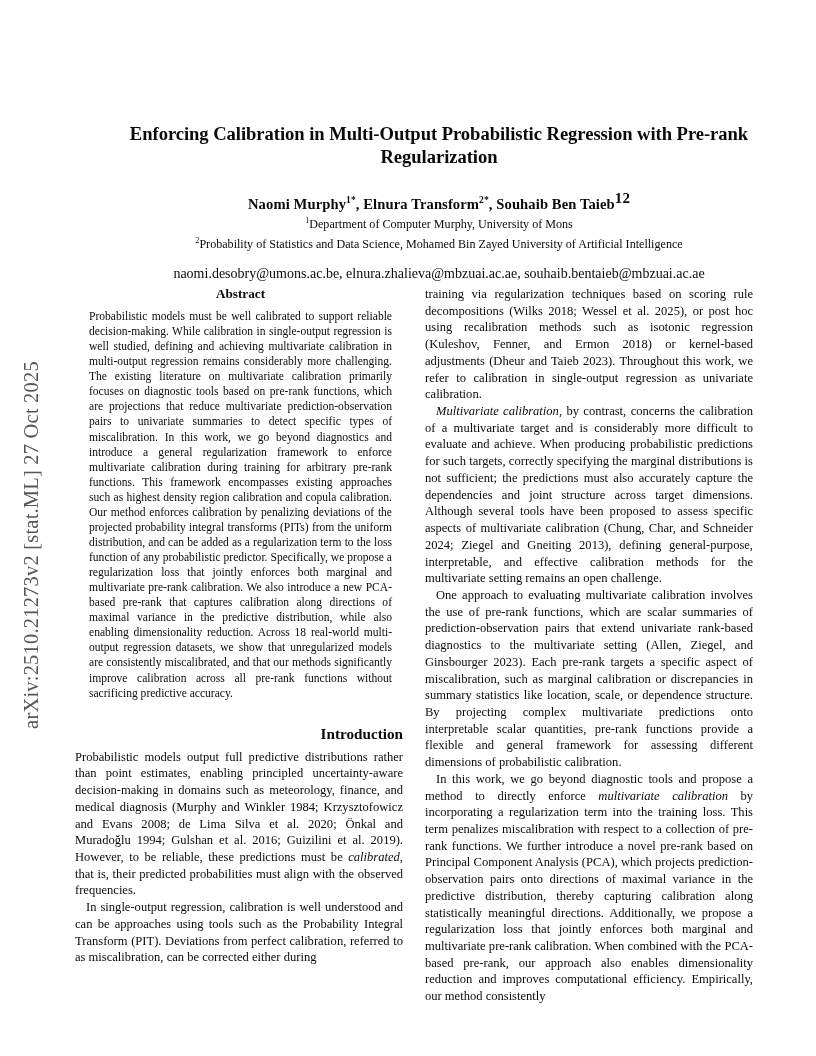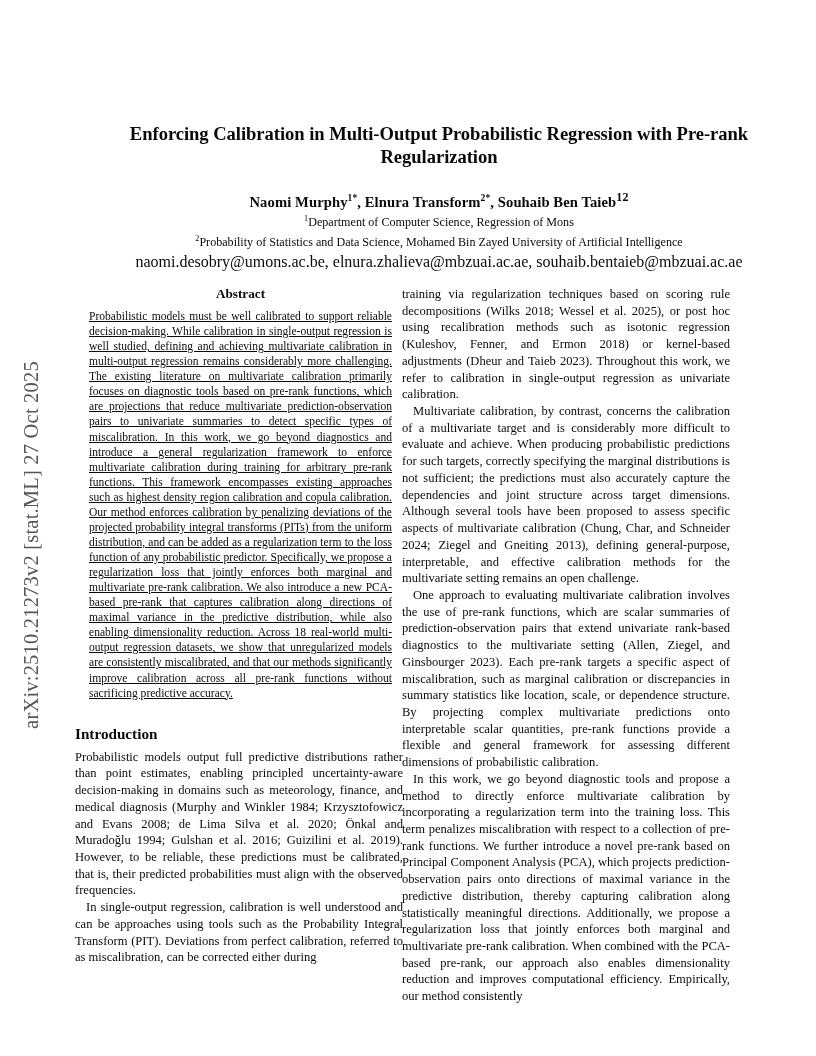--- a/index.html
+++ b/index.html
@@ -69,80 +69,79 @@
     font-weight: bold;
     letter-spacing: 0.1px;
   }
   .affil {
     font-size: 12.1px;
     line-height: 1.36;
     margin-top: 2px;
   }
   .affil sup { font-size: 8.2px; }
   #emails {
-    font-size: 16px;
+    font-size: 14px;
     line-height: 1.36;
-    margin-top: 1px;
+    margin-top: 12px;
   }
 
   
   #columns {
     position: absolute;
     top: 286px;
     left: 0;
     width: 754px;
     height: 700px;
   }
   .col {
     position: absolute;
     top: 0;
     width: 328px;
   }
   #col-left  { left: 13px; }
-  #col-right { left: 340px; }
+  #col-right { left: 363px; }
 
   
   #abstract-wrap {
     width: 303px;
     margin-left: 14px;
   }
   .section-head {
     text-align: center;
     font-weight: bold;
     font-size: 13.2px;
     margin: 0 0 7px 0;
   }
   #abstract-body p {
     margin: 0;
     font-size: 11.55px;
     line-height: 1.305;
     text-align: justify;
     text-justify: inter-word;
     hyphens: none;
-    text-decoration: underline;
   }
 
   #intro-head {
-    text-align: left;
+    text-align: right;
     font-weight: bold;
     font-size: 15.2px;
     margin: 24px 0 6px 0;
   }
   .body-p {
     margin: 0;
     font-size: 12.55px;
     line-height: 1.333;
     text-align: justify;
     text-justify: inter-word;
     hyphens: none;
   }
   .body-p + .body-p { text-indent: 11px; }
   #col-right .body-p.first-frag { text-indent: 0; }
 
-  .ital { }
+  .ital { font-style: italic; }
 
   
   #footnote {
     position: absolute;
     left: 13px;
     top: 908px;
     width: 328px;
   }
   #footnote-rule {
     width: 112px;
@@ -164,25 +163,25 @@
 <div id="arxiv-stamp">
   <div class="stamp-text">arXiv:2510.21273v2  [stat.ML]  27 Oct 2025</div>
 </div>
 
 <div id="page">
 
   <div id="title-block">
     <h1 id="paper-title">Enforcing Calibration in Multi-Output Probabilistic Regression with Pre-rank Regularization</h1>
 
     <div id="authors-line">
-      <span>Naomi Murphy</span><span style="font-size:9.5px;vertical-align:super;">1*</span><span>,&nbsp;</span><span>Elnura Transform</span><span style="font-size:9.5px;vertical-align:super;">2*</span><span>,&nbsp;</span><span>Souhaib Ben Taieb</span><span style="font-size:12px;vertical-align:super;">12</span>
+      <span>Naomi Murphy</span><span style="font-size:9.5px;vertical-align:super;">1*</span><span>,&nbsp;</span><span>Elnura Transform</span><span style="font-size:9.5px;vertical-align:super;">2*</span><span>,&nbsp;</span><span>Souhaib Ben Taieb</span><span style="font-size:15px;vertical-align:super;">12</span>
     </div>
 
     <div class="affil">
-      <sup>1</sup><span>Department of Computer Science, Regression of Mons</span>
+      <sup>1</sup><span>Department of Computer Murphy, University of Mons</span>
     </div>
     <div class="affil">
       <sup>2</sup><span>Probability of Statistics and Data Science, Mohamed Bin Zayed University of Artificial Intelligence</span>
     </div>
     <div id="emails">naomi.desobry@umons.ac.be, elnura.zhalieva@mbzuai.ac.ae, souhaib.bentaieb@mbzuai.ac.ae</div>
   </div>
 
   <div id="columns">
 
     <div class="col" id="col-left">

